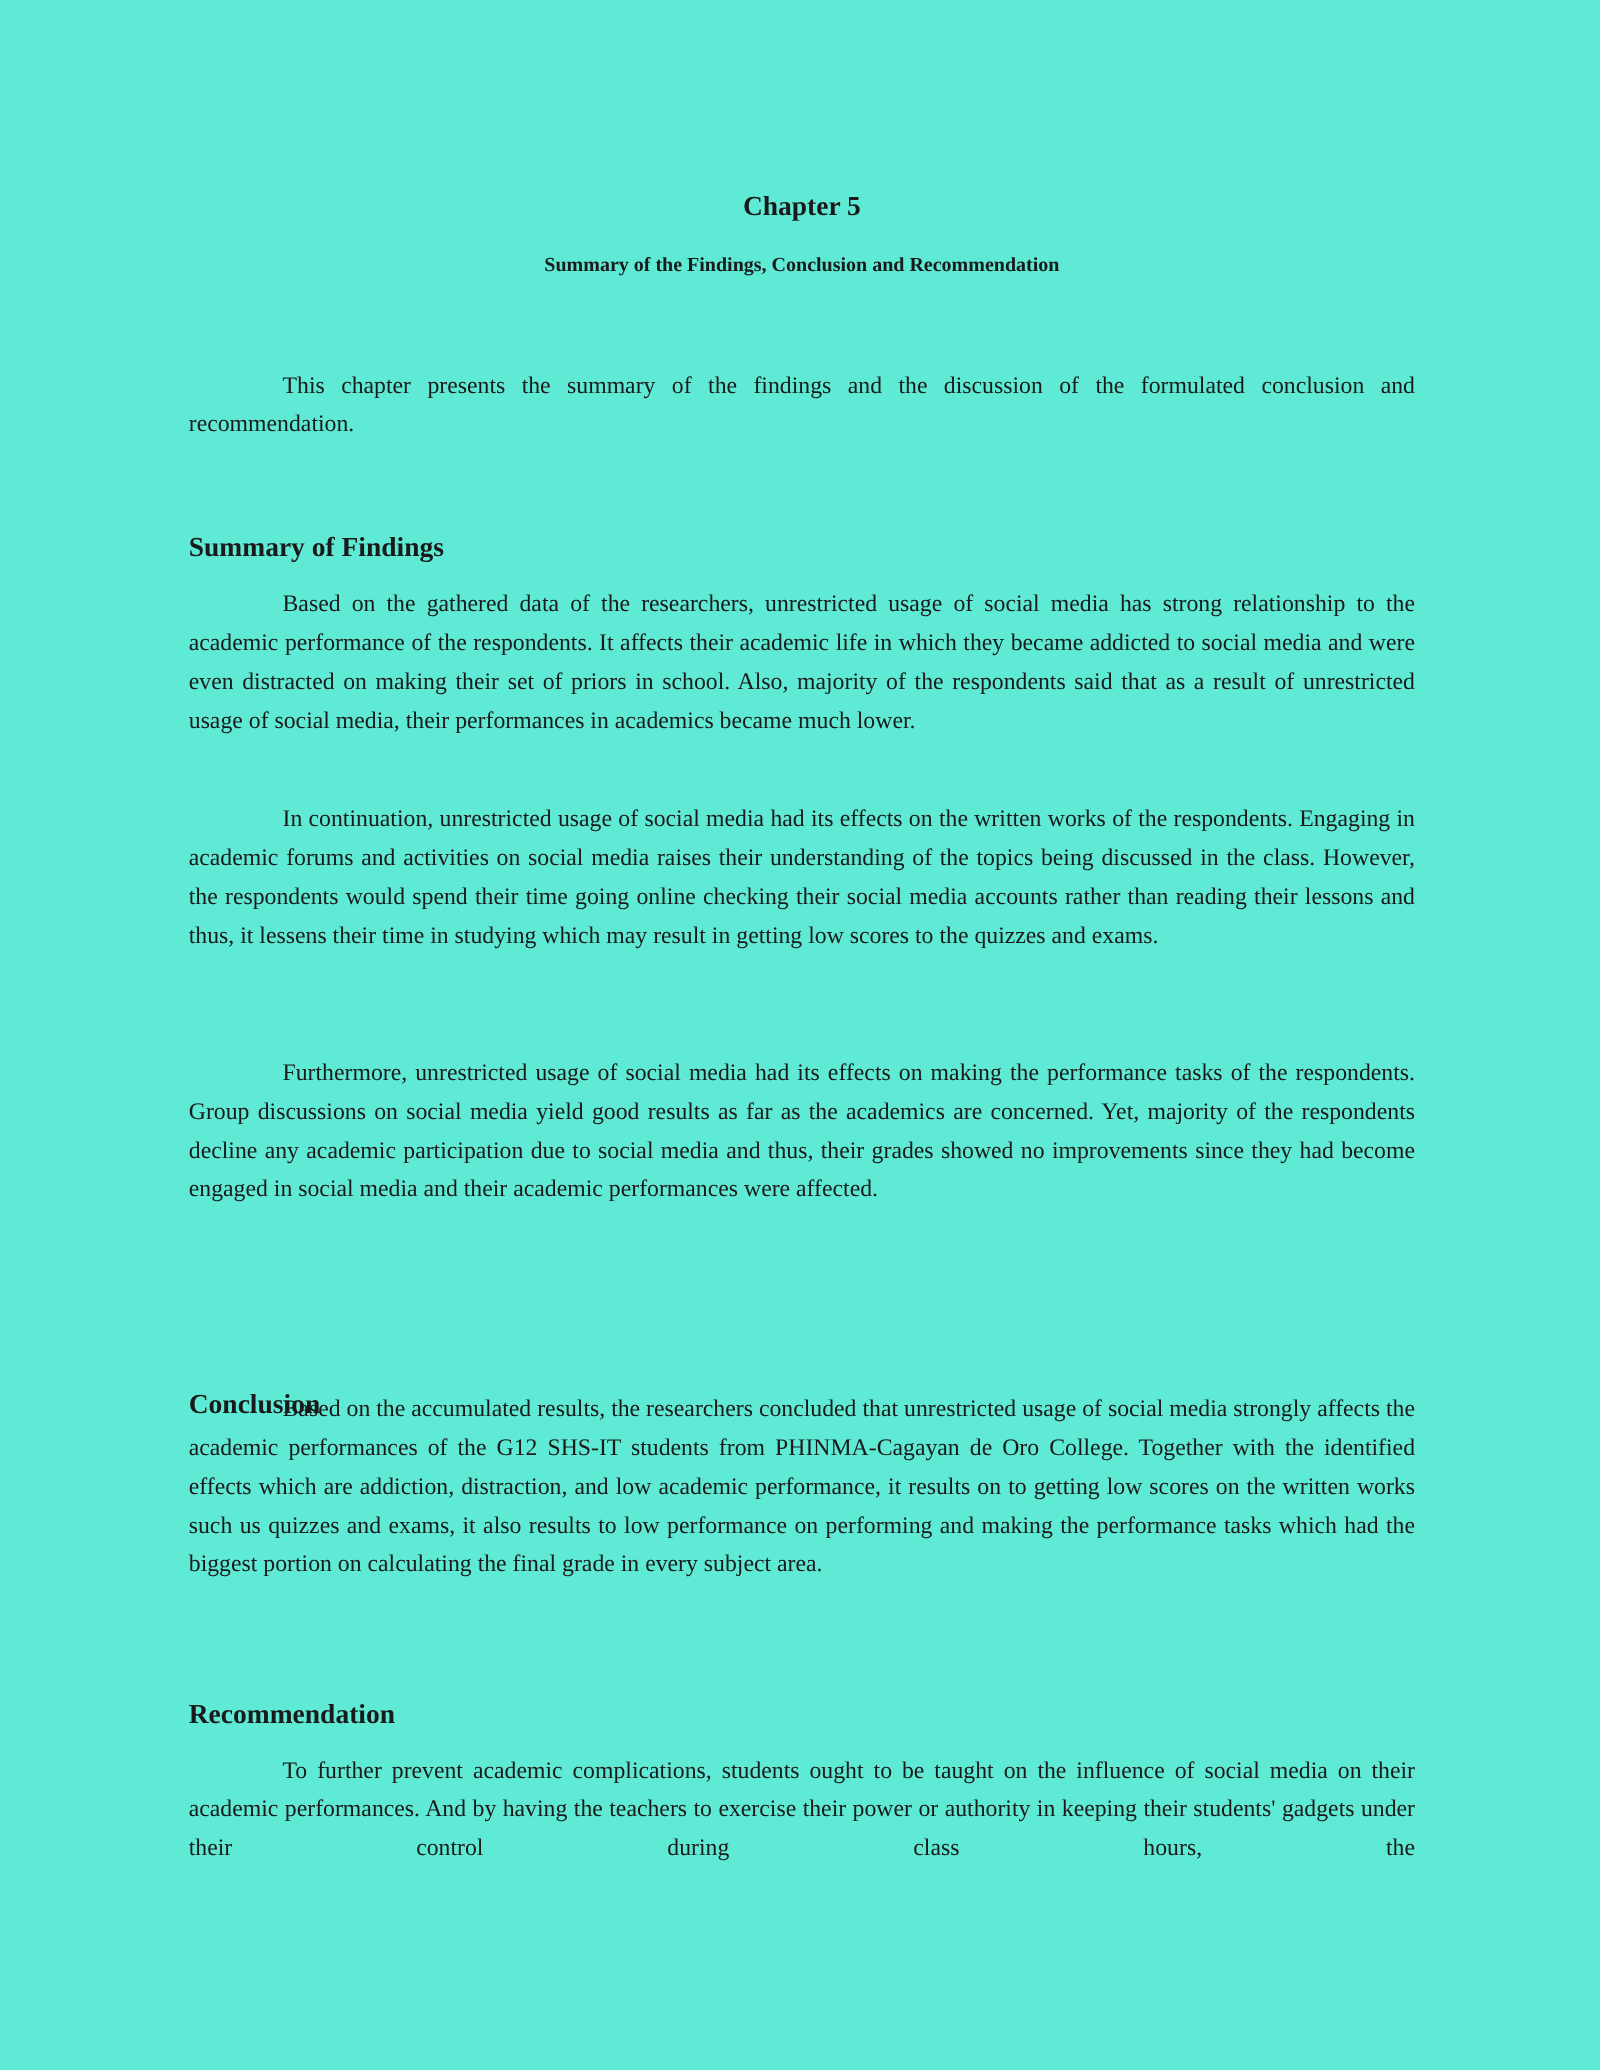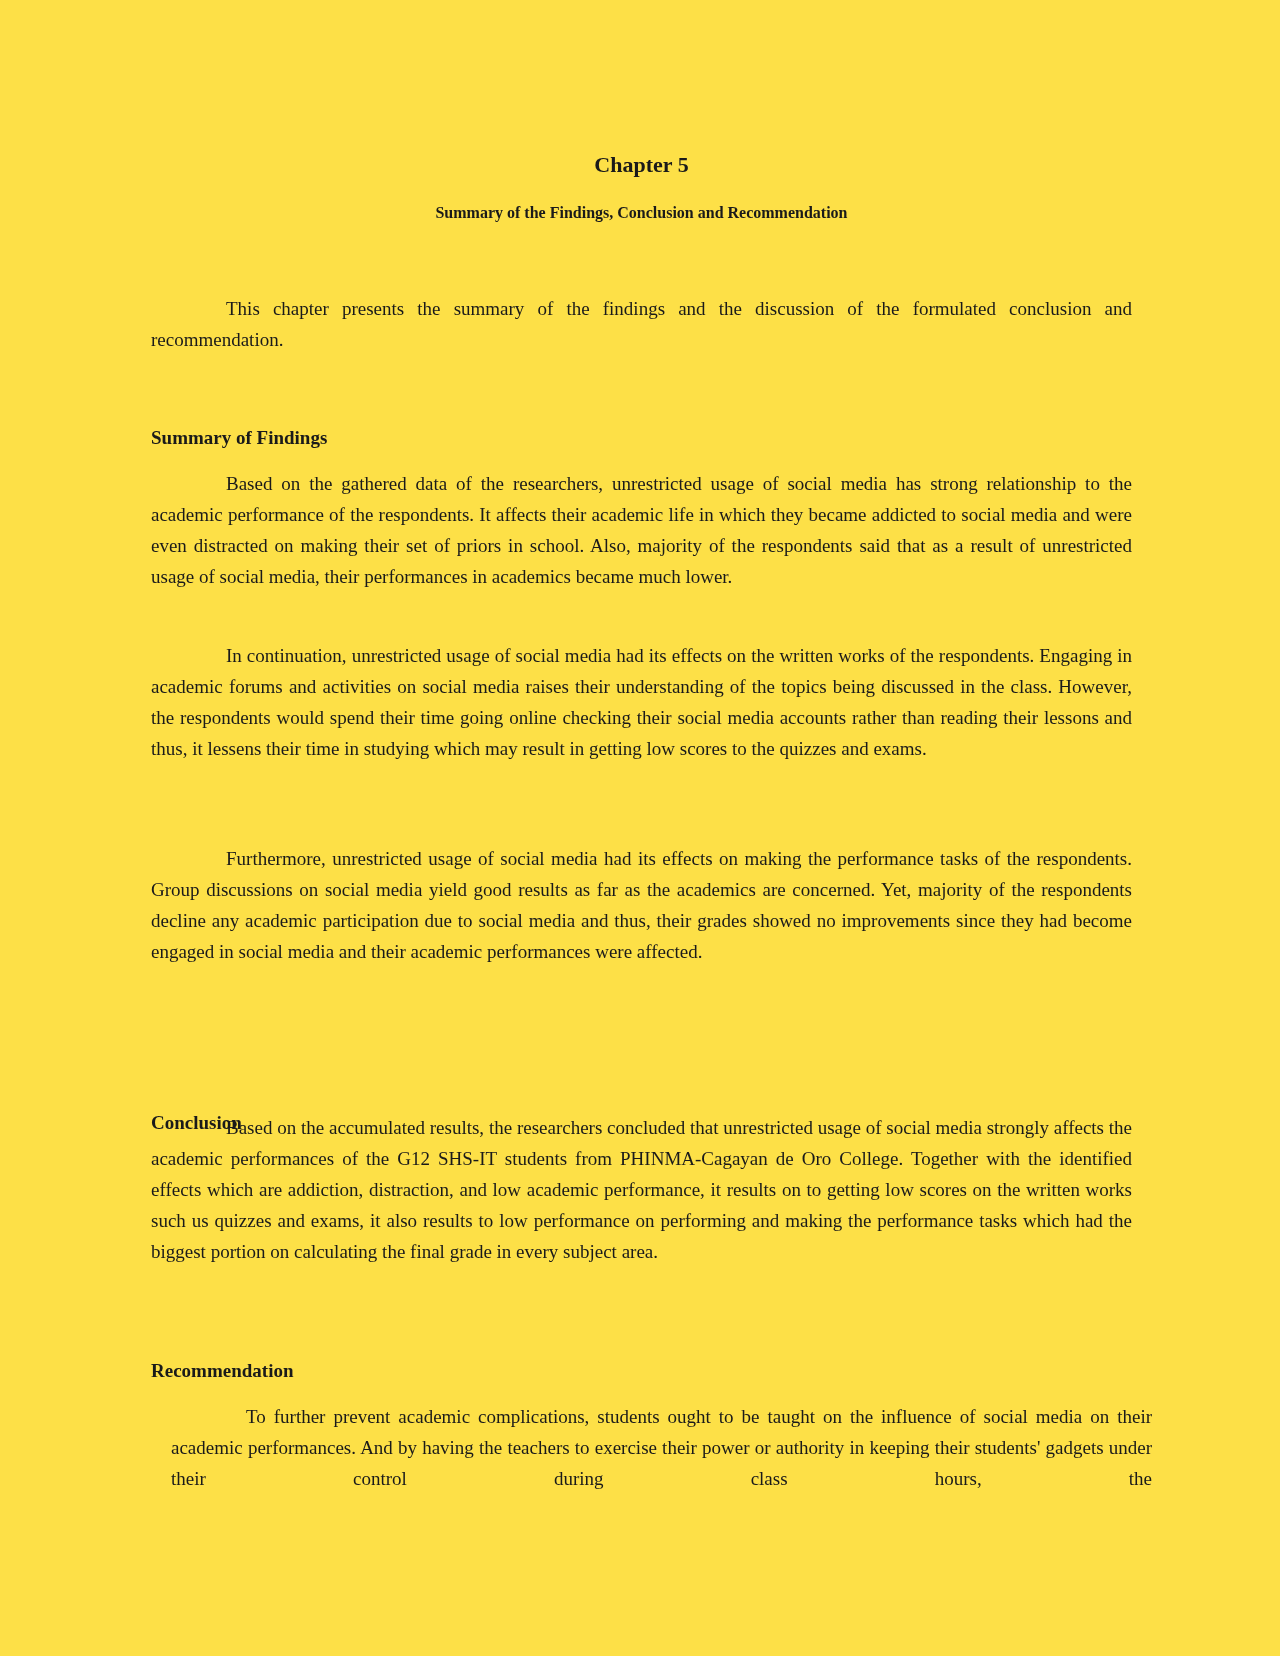--- a/index.html
+++ b/index.html
@@ -13,21 +13,21 @@
       position: relative;
       overflow: hidden;
       font-family: "Liberation Serif", "DejaVu Serif", serif;
       color: #1a1a1a;
     }
     .page {
       position: absolute;
       left: 0; top: 0;
       width: 1280px;
       height: 1656px;
-      background: #fde047;
+      background: #5eead4;
     }
     .content {
       position: absolute;
       left: 151px;
       width: 981px;
       top: 0;
     }
     .chapter-title {
       position: absolute;
       left: 0; width: 981px;
@@ -41,21 +41,21 @@
       left: 0; width: 981px;
       text-align: center;
       font-weight: bold;
       font-size: 16px;
       line-height: 26px;
     }
     .section-heading {
       position: absolute;
       left: 0;
       font-weight: bold;
-      font-size: 19px;
+      font-size: 22px;
       line-height: 26px;
     }
     .para {
       position: absolute;
       left: 0;
       width: 981px;
       font-size: 19px;
       line-height: 31px;
       text-align: justify;
       text-indent: 75px;
@@ -81,16 +81,16 @@
     <p class="para" style="top:640px;">In continuation, unrestricted usage of social media had its effects on the written works of the respondents. Engaging in academic forums and activities on social media raises their understanding of the topics being discussed in the class. However, the respondents would spend their time going online checking their social media accounts rather than reading their lessons and thus, it lessens their time in studying which may result in getting low scores to the quizzes and exams.</p>
 
     <p class="para" style="top:843px;">Furthermore, unrestricted usage of social media had its effects on making the performance tasks of the respondents. Group discussions on social media yield good results as far as the academics are concerned. Yet, majority of the respondents decline any academic participation due to social media and thus, their grades showed no improvements since they had become engaged in social media and their academic performances were affected.</p>
 
     <div class="section-heading" style="top:1110px;">Conclusion</div>
 
     <p class="para" style="top:1112px;">Based on the accumulated results, the researchers concluded that unrestricted usage of social media strongly affects the academic performances of the G12 SHS-IT students from PHINMA-Cagayan de Oro College. Together with the identified effects which are addiction, distraction, and low academic performance, it results on to getting low scores on the written works such us quizzes and exams, it also results to low performance on performing and making the performance tasks which had the biggest portion on calculating the final grade in every subject area.</p>
 
     <div class="section-heading" style="top:1358px;">Recommendation</div>
 
-    <p class="para" style="top:1401px; text-align-last: justify; margin-left: 20px;">To further prevent academic complications, students ought to be taught on the influence of social media on their academic performances. And by having the teachers to exercise their power or authority in keeping their students' gadgets under their control during class hours, the</p>
+    <p class="para" style="top:1401px; text-align-last: justify;">To further prevent academic complications, students ought to be taught on the influence of social media on their academic performances. And by having the teachers to exercise their power or authority in keeping their students' gadgets under their control during class hours, the</p>
 
   </div>
 </div>
 
 </body></html>

